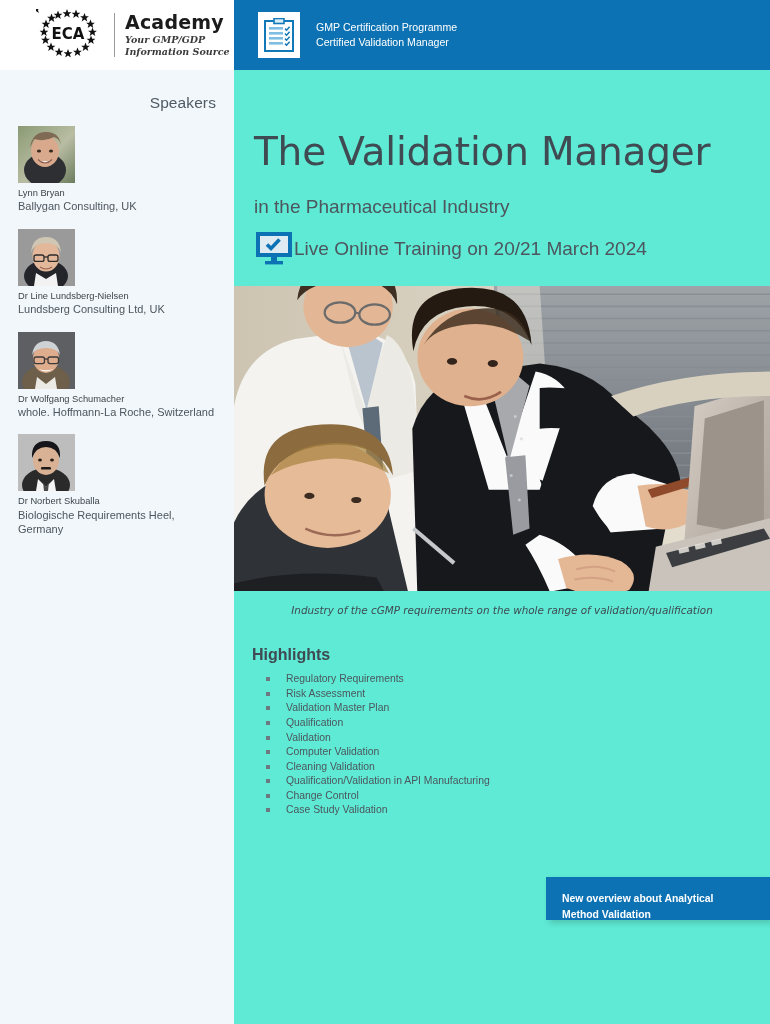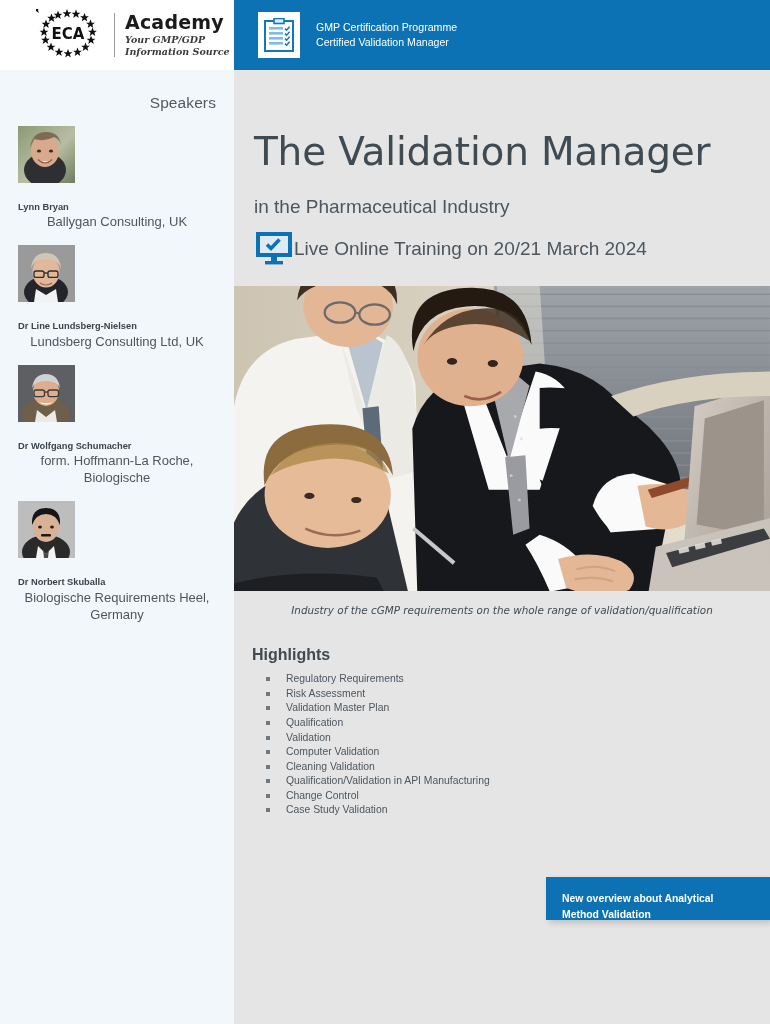--- a/index.html
+++ b/index.html
@@ -46,31 +46,31 @@
   .sb-title{
     font-size:15.5px;color:#4f5a63;font-weight:400;
     margin:24px 0 14px 0;letter-spacing:.1px;text-align:right;
   }
   .speaker{margin-bottom:15px;}
   .spk-photo{
     width:57px;height:57px;display:block;border:0;
     image-rendering:auto;
   }
   .spk-name{
-    font-size:9.3px;color:#3b444b;font-weight:bold;
-    margin-top:18px;line-height:1.32;
+    font-size:9.3px;color:#3b444b;font-weight:normal;
+    margin-top:4px;line-height:1.32;
   }
   .spk-org{
-    font-size:13px;color:#4d565e;line-height:1.32;text-align:center;
+    font-size:11px;color:#4d565e;line-height:1.32;
   }
 
   
   .main{
     flex:1;
-    background:#e5e5e5;
+    background:#5eead4;
     position:relative;
   }
   .banner{
     height:70px;
     background:#0c72b3;
     display:flex;align-items:center;
     padding-left:24px;
     box-sizing:border-box;
   }
   .banner-ico{
@@ -231,21 +231,21 @@
           <ellipse cx="28" cy="50" rx="24" ry="17" fill="#6e5f4b"></ellipse>
           <path d="M19 45 L28 52 L37 45 L39 57 L17 57 Z" fill="#eceae4"></path>
           <ellipse cx="28" cy="26" rx="13" ry="15" fill="#ddad8e"></ellipse>
           <path d="M14 23 Q16 9 28 9 Q40 9 42 23 Q39 16 28 16 Q17 16 14 23 Z" fill="#cfd2d4"></path>
           <rect x="16" y="25" width="10.5" height="6.6" rx="2" fill="none" stroke="#3a3a3a" stroke-width="1.3"></rect>
           <rect x="30" y="25" width="10.5" height="6.6" rx="2" fill="none" stroke="#3a3a3a" stroke-width="1.3"></rect>
           <line x1="26.5" y1="27" x2="30" y2="27" stroke="#3a3a3a" stroke-width="1.3"></line>
           <path d="M21 37 Q28 42 35 37 Q28 39.5 21 37 Z" fill="#ffffff"></path>
         </svg>
         <div class="spk-name">Dr Wolfgang Schumacher</div>
-        <div class="spk-org">form. Hoffmann-La Roche, Biologische</div>
+        <div class="spk-org">whole. Hoffmann-La Roche, Switzerland</div>
       </div>
 
       <div class="speaker">
         <svg class="spk-photo" viewBox="0 0 57 57">
           <rect width="57" height="57" fill="#bdbdbd"></rect>
           <ellipse cx="28" cy="51" rx="24" ry="17" fill="#2a2a2a"></ellipse>
           <path d="M20 45 L28 53 L36 45 L38 57 L18 57 Z" fill="#f4f4f4"></path>
           <path d="M25 48 L28 53 L31 48 L30 57 L26 57 Z" fill="#4a4a4a"></path>
           <ellipse cx="28" cy="26" rx="13" ry="15" fill="#d9b194"></ellipse>
           <path d="M14 24 Q13 7 28 7 Q43 7 42 24 Q38 13 28 13 Q18 13 14 24 Z" fill="#15151a"></path>

